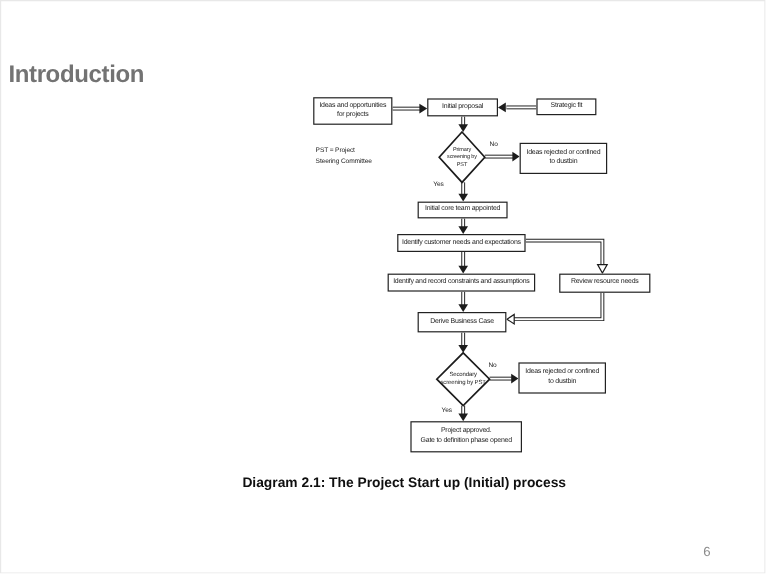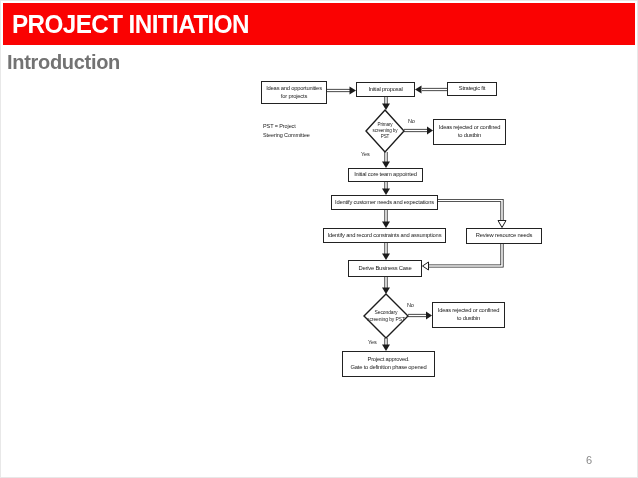--- a/index.html
+++ b/index.html
@@ -68,23 +68,20 @@
   }
   .page-number{
     position:absolute; left:586px; top:454px; font-size:11px; color:#8a8a8a;
   }
 </style>
 </head>
 <body>
 
 <div class="slide">
 
-  <div class="banner" style="background: rgb(250, 2, 2);">
-    <span class="banner-title">PROJECT INITIATION</span>
-  </div>
 
   <div class="section-heading">Introduction</div>
 
   <svg class="fc-svg" width="638" height="478" viewBox="0 0 638 478">
 
     <path class="edge-b" d="M327 90.5 H350"></path>
     <path class="edge-b" d="M447 89.5 H422"></path>
     <path class="edge-b" d="M386 97 V104.5"></path>
     <path class="edge-b" d="M404 130.5 H427.5"></path>
     <path class="edge-b" d="M386 152 V162.5"></path>
@@ -167,15 +164,16 @@
   <div class="diamond-text" id="dt2">Secondary screening by PST</div>
 
   <div class="fc-label" id="label-no1">No</div>
   <div class="fc-label" id="label-yes1">Yes</div>
   <div class="fc-label" id="label-no2">No</div>
   <div class="fc-label" id="label-yes2">Yes</div>
   <div class="fc-label" id="legend">
     <span>PST = Project</span><br><span>Steering Committee</span>
   </div>
 
+  <div class="caption">Diagram 2.1: The Project Start up (Initial) process</div>
   <div class="page-number">6</div>
 
 </div>
 
 </body></html>

